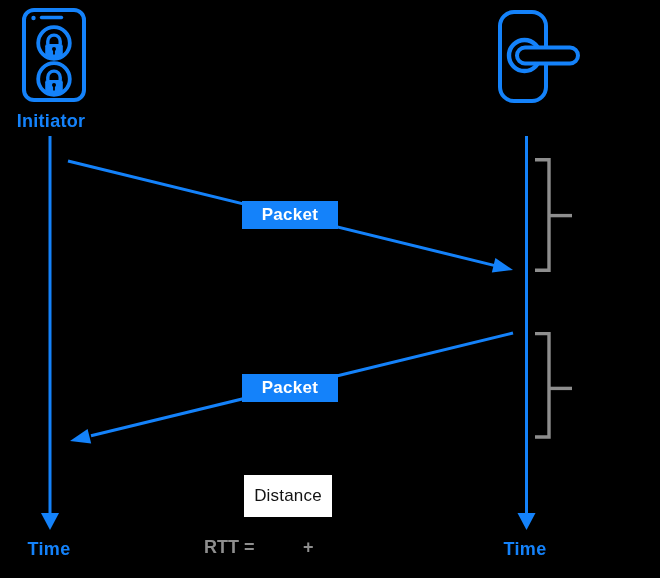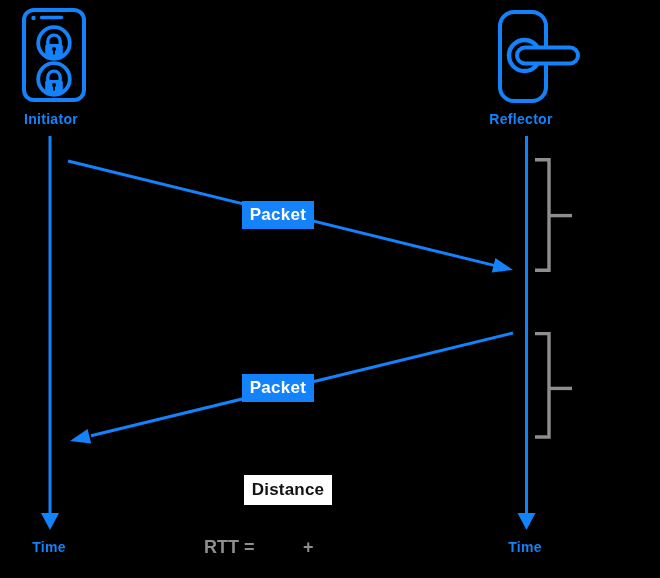--- a/index.html
+++ b/index.html
@@ -15,35 +15,35 @@
   .stage{
     position:relative;width:660px;height:578px;background:var(--background);
     font-family:"Liberation Sans",sans-serif;overflow:hidden;
   }
   .gfx{position:absolute;left:0;top:0;z-index:0;}
   .blue-stroke{stroke:var(--accent_blue,#1482fa);fill:none;}
   .blue-fill{fill:var(--accent_blue,#1482fa);}
   .gray-stroke{stroke:var(--bracket_gray,#8e8e8e);fill:none;}
   .bg-fill{fill:var(--background,#000);}
   .label{
-    position:absolute;z-index:2;font-weight:700;font-size:14px;
+    position:absolute;z-index:2;font-weight:700;font-size:18px;
     color:var(--accent_blue);transform:translateX(-50%);white-space:nowrap;
     letter-spacing:.3px;
   }
   .packet-box{
-    position:absolute;z-index:1;width:72px;height:28px;
+    position:absolute;z-index:1;width:96px;height:28px;
     background:var(--accent_blue);color:var(--packet_text);
     display:flex;align-items:center;justify-content:center;
     font-weight:700;font-size:17px;letter-spacing:.3px;
   }
   .distance-box{
-    position:absolute;z-index:1;left:244px;top:475px;width:88px;height:30px;
+    position:absolute;z-index:1;left:244px;top:475px;width:88px;height:42px;
     background:var(--distance_bg);color:var(--distance_text);
     display:flex;align-items:center;justify-content:center;
-    font-weight:700;font-size:17px;letter-spacing:.2px;
+    font-weight:400;font-size:17px;letter-spacing:.2px;
   }
   .formula-part{
     position:absolute;z-index:2;font-weight:700;font-size:18px;
     color:var(--bracket_gray);white-space:nowrap;
   }
 </style>
 </head>
 <body>
 
 <div class="stage">
@@ -103,21 +103,20 @@
       <line x1="549" y1="215.6" x2="572" y2="215.6" class="gray-stroke" stroke-width="3.4"></line>
     </g>
 
     <g>
       <path d="M535 333.6 H549 V437 H535" class="gray-stroke" stroke-width="3.4"></path>
       <line x1="549" y1="388.4" x2="572" y2="388.4" class="gray-stroke" stroke-width="3.4"></line>
     </g>
   </svg>
 
   <div class="label" style="left:51px;top:111px;">Initiator</div>
-  <div class="label" style="left:521px;top:111px;">Reflector</div>
 
   <div class="packet-box" style="left:242px;top:201px;">
     <span>Packet</span>
   </div>
   <div class="packet-box" style="left:242px;top:374px;">
     <span>Packet</span>
   </div>
 
   <div class="distance-box">
     <span>Distance</span>

